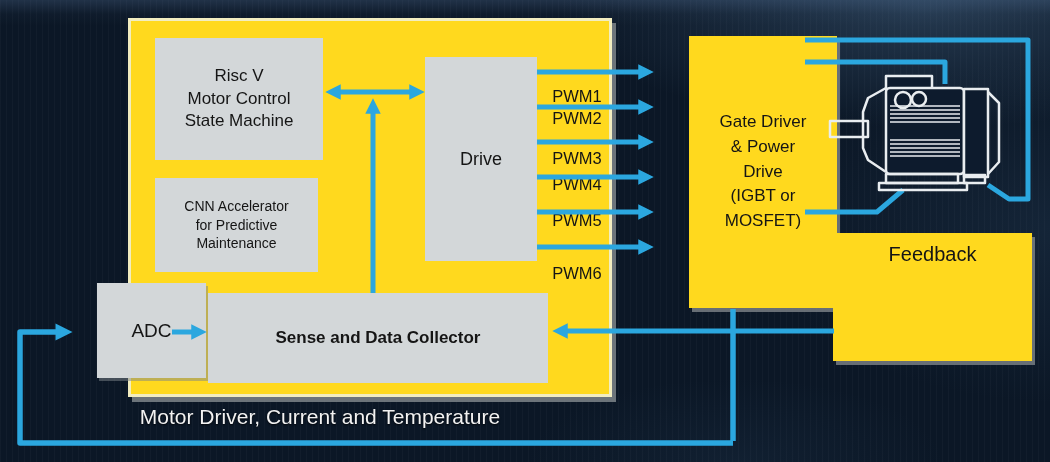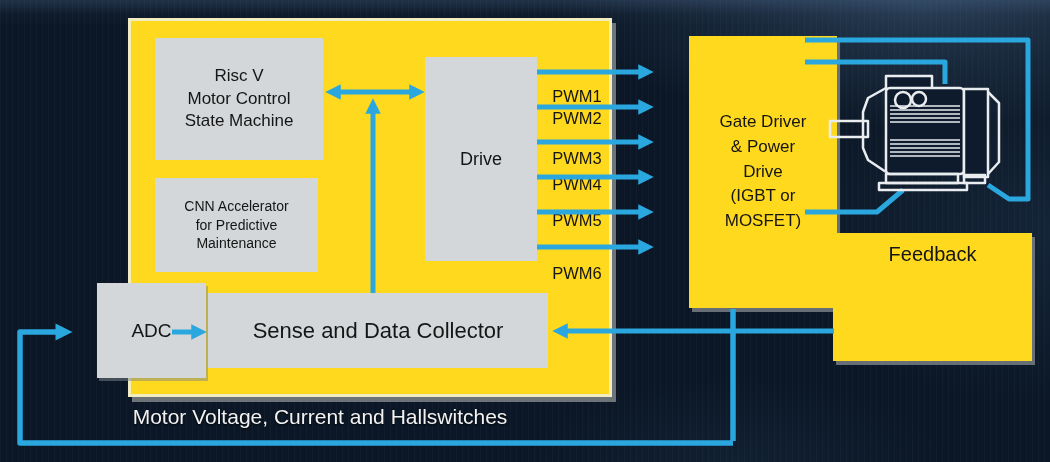--- a/index.html
+++ b/index.html
@@ -37,21 +37,21 @@
   }
   #fpga-title{
     left:330px;top:26px;width:110px;height:34px;
     font-size:30px;font-weight:bold;color:#151515;
     display:flex;align-items:center;justify-content:center;
     letter-spacing:0.5px;z-index:3;
   }
   #riscv-block{left:155px;top:38px;width:168px;height:122px;font-size:17px;line-height:1.35;}
   #cnn-block{left:155px;top:178px;width:163px;height:94px;font-size:14px;line-height:1.35;}
   #drive-block{left:425px;top:57px;width:112px;height:204px;font-size:18px;}
-  #sense-block{left:208px;top:293px;width:340px;height:75px;font-size:22px;}
+  #sense-block{left:208px;top:293px;width:340px;height:90px;font-size:17px;font-weight:bold;}
   #adc-block{left:82px;top:283px;width:109px;height:95px;font-size:19px;z-index:4;box-shadow:2px 3px 0 rgba(126,133,137,0.5);margin-left:15px;}
   #gate-driver-block{
     left:656px;top:36px;width:148px;height:272px;
     font-size:17px;line-height:1.45;
     box-shadow:3px 4px 0 rgba(126,133,137,0.8);z-index:2;margin-left:33px;
   }
   #feedback-block{
     left:833px;top:233px;width:199px;height:128px;
     box-shadow:3px 4px 0 rgba(126,133,137,0.8);z-index:2;
     display:flex;flex-direction:column;align-items:center;justify-content:flex-start;
@@ -99,21 +99,21 @@
   <div id="gate-driver-block" class="abs block yellowbox">Gate Driver
 &amp; Power
 Drive
 (IGBT or
 MOSFET)</div>
 
   <div id="feedback-block" class="abs yellowbox">
     <div id="feedback-title">Feedback</div>
   </div>
 
-  <div id="bottom-caption" class="abs">Motor Voltage, Current and Hallswitches</div>
+  <div id="bottom-caption" class="abs">Motor Driver, Current and Temperature</div>
 
   <svg id="wires" width="1050" height="462" viewBox="0 0 1050 462">
     <defs>
       <marker id="ah" viewBox="0 0 12 12" refX="6" refY="6" markerWidth="3.1" markerHeight="3.1" orient="auto-start-reverse">
         <path d="M0,0 L12,6 L0,12 Z" fill="#2BA7DF"></path>
       </marker>
     </defs>
 
     <g stroke="#2BA7DF" stroke-width="5" fill="none">
       <line x1="333" y1="92" x2="417" y2="92" marker-start="url(#ah)" marker-end="url(#ah)"></line>

